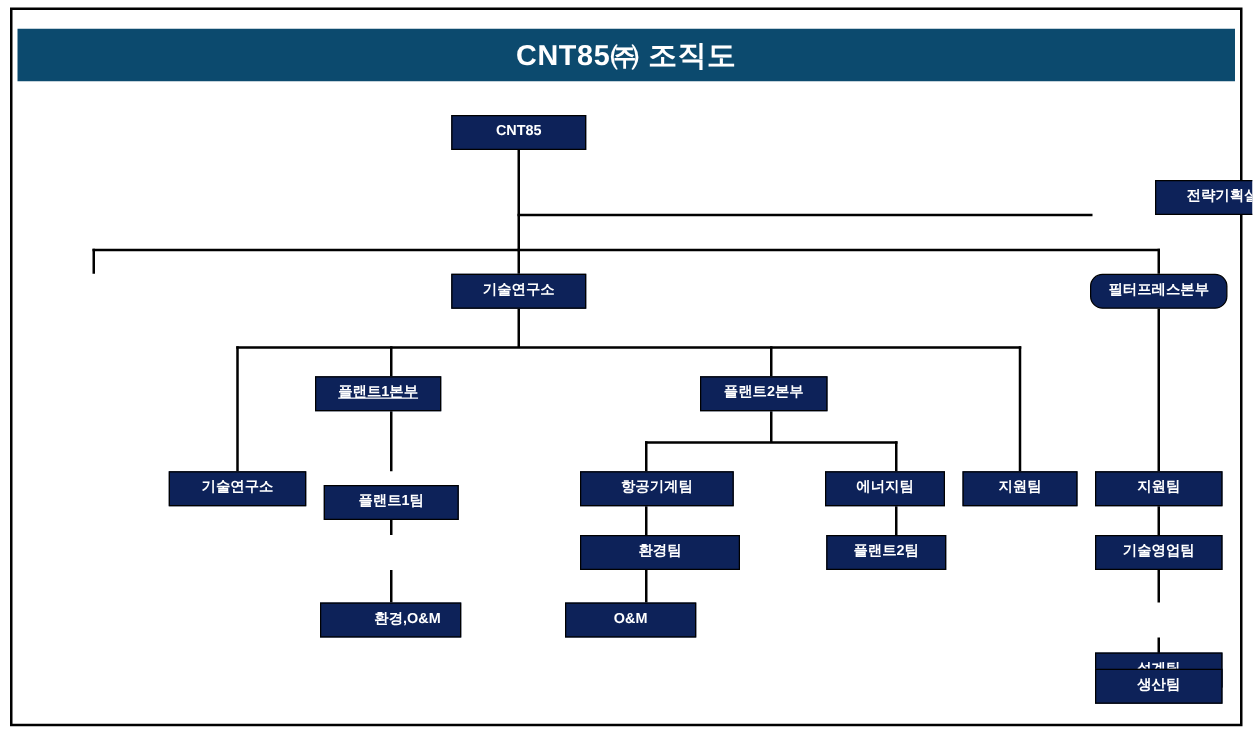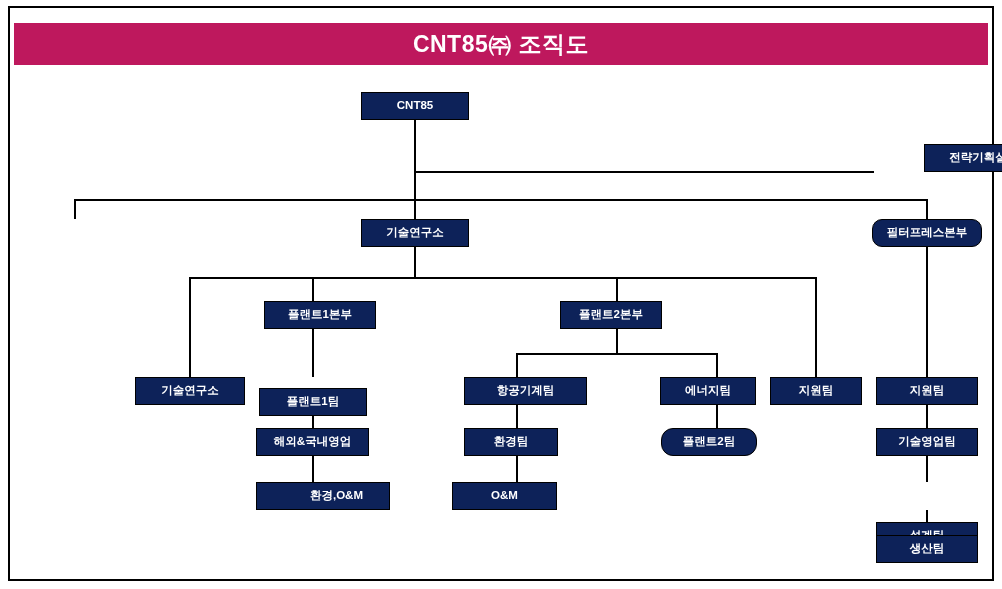--- a/index.html
+++ b/index.html
@@ -26,21 +26,21 @@
     box-sizing: border-box;
     background: #ffffff;
   }
   
   #title-banner {
     position: absolute;
     left: 14px;
     top: 23px;
     width: 974px;
     height: 42px;
-    background: #be185d;
+    background: #0c4a6e;
     color: #ffffff;
     font-size: 23px;
     font-weight: bold;
     letter-spacing: 0.5px;
     display: flex;
     align-items: center;
     justify-content: center;
     box-sizing: border-box;
   }
   
@@ -119,45 +119,44 @@
 
   <div class="node" style="left:361px; top:92px; width:108px;">CNT85</div>
 
   <div class="node" style="left:924px; top:144px; width:108px;">전략기획실</div>
 
 
   <div class="node" style="left:361px; top:219px; width:108px;">기술연구소</div>
 
   <div class="node" style="left:872px; top:219px; width:110px;border-radius:10px;">필터프레스본부</div>
 
-  <div class="node" style="left:264px; top:301px; width:112px;">플랜트1본부</div>
+  <div class="node" style="left:252px; top:301px; width:101px;text-decoration:underline;">플랜트1본부</div>
 
   <div class="node" style="left:560px; top:301px; width:102px;">플랜트2본부</div>
 
   <div class="node" style="left:135px; top:377px; width:110px;">기술연구소</div>
 
   <div class="node" style="left:259px; top:377px; width:108px;margin-top:11px;">플랜트1팀</div>
 
   <div class="node" style="left:464px; top:377px; width:123px;">항공기계팀</div>
 
   <div class="node" style="left:660px; top:377px; width:96px;">에너지팀</div>
 
   <div class="node" style="left:770px; top:377px; width:92px;">지원팀</div>
 
   <div class="node" style="left:876px; top:377px; width:102px;">지원팀</div>
 
-  <div class="node" style="left:256px; top:428px; width:113px;">해외&amp;국내영업</div>
 
-  <div class="node" style="left:464px; top:428px; width:94px;">환경팀</div>
+  <div class="node" style="left:464px; top:428px; width:128px;">환경팀</div>
 
-  <div class="node" style="left:661px; top:428px; width:96px;border-radius:12px;">플랜트2팀</div>
+  <div class="node" style="left:661px; top:428px; width:96px;">플랜트2팀</div>
 
   <div class="node" style="left:876px; top:428px; width:102px;">기술영업팀</div>
 
-  <div class="node" style="left:256px; top:482px; width:134px;padding-left:27px;">환경,O&amp;M</div>
+  <div class="node" style="left:256px; top:482px; width:113px;padding-left:27px;">환경,O&amp;M</div>
 
   <div class="node" style="left:452px; top:482px; width:105px;">O&amp;M</div>
 
   <div class="node" style="left:876px; top:482px; width:102px;margin-top:40px;">설계팀</div>
 
   <div class="node" style="left:876px; top:535px; width:102px;">생산팀</div>
 
 </div>
 
 </body></html>

